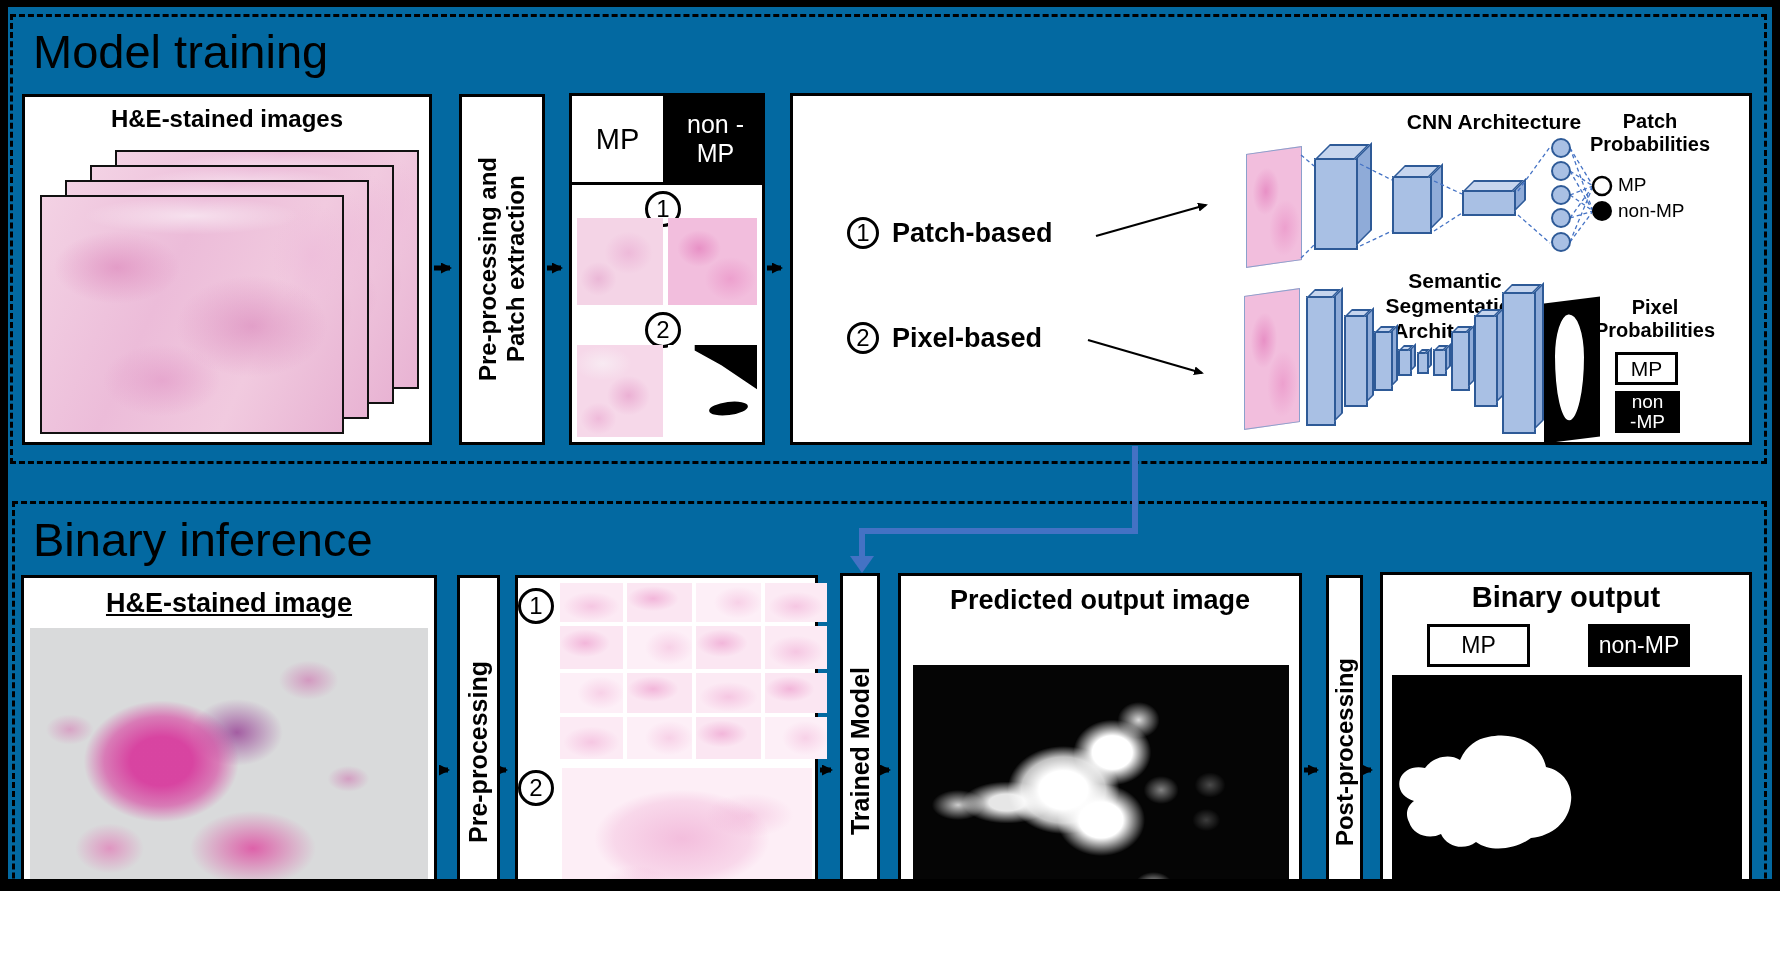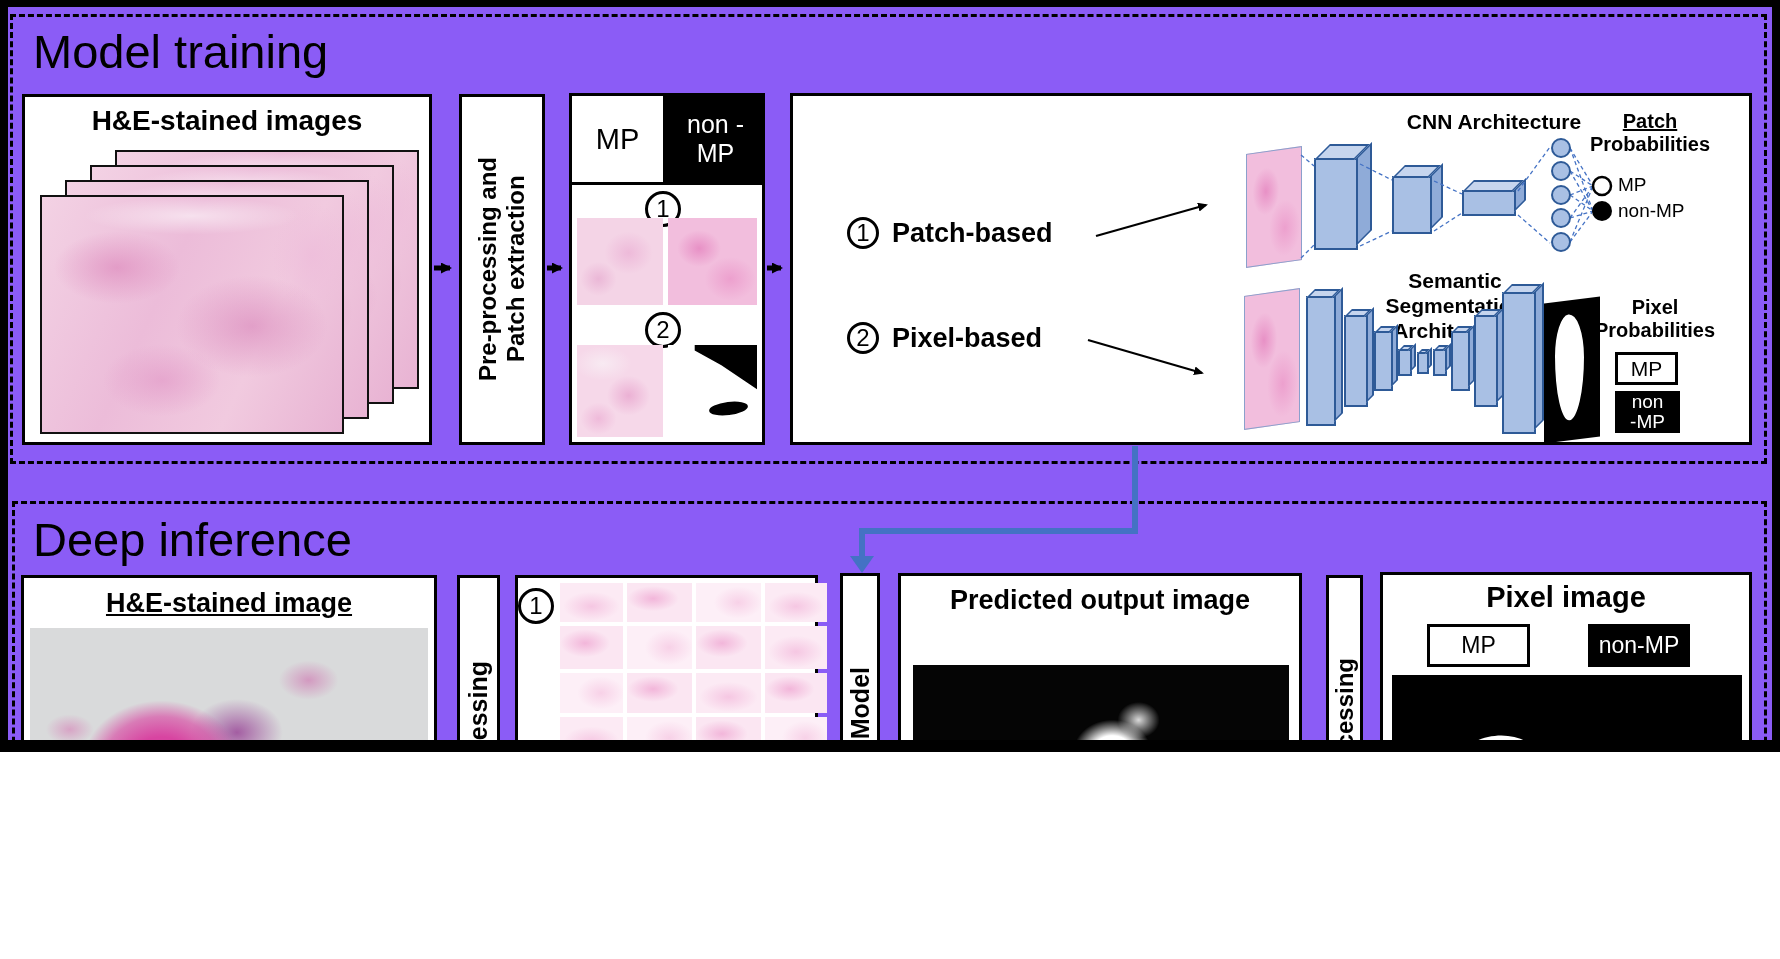--- a/index.html
+++ b/index.html
@@ -1,16 +1,16 @@
 <!DOCTYPE html>
 <html><head>
 <meta charset="utf-8">
 <style>
   html,body{margin:0;padding:0;background:#fff;}
-  #page{position:relative;width:1780px;height:752px;background:#8b5cf6;overflow:hidden;
+  #page{position:relative;width:1780px;height:891px;background:#0369a1;overflow:hidden;
         font-family:"Liberation Sans","DejaVu Sans",sans-serif;color:#000;}
   .frame{position:absolute;inset:0;border:solid #000;border-width:7px 8px 12px 8px;z-index:60;pointer-events:none;}
   .dashedbox{position:absolute;border:3px dashed #000;box-sizing:border-box;background:transparent;}
   .solidbox{position:absolute;border:3px solid #000;box-sizing:border-box;background:#fff;}
   .sectitle{position:absolute;font-size:47px;letter-spacing:0px;}
   .boxtitle{position:absolute;font-weight:bold;text-align:center;}
   .vwrap{position:absolute;display:flex;align-items:center;justify-content:center;box-sizing:border-box;border:3px solid #000;background:#fff;}
   .vtext{writing-mode:vertical-rl;transform:rotate(180deg);text-align:center;font-weight:bold;line-height:1.15;white-space:nowrap;}
   .vtext span{display:block;}
   .circnum{position:absolute;border:3px solid #000;border-radius:50%;display:flex;align-items:center;justify-content:center;
@@ -75,21 +75,21 @@
 </head>
 <body>
 
 <div id="page">
   <div class="frame"></div>
 
   <div class="dashedbox" style="left:10px;top:14px;width:1757px;height:450px;"></div>
   <div class="sectitle" style="left:33px;top:24px;">Model training</div>
 
   <div class="solidbox" style="left:22px;top:94px;width:410px;height:351px;">
-    <div class="boxtitle" style="left:0;right:0;top:8px;font-size:28px;">H&amp;E-stained images</div>
+    <div class="boxtitle" style="left:0;right:0;top:8px;font-size:24px;">H&amp;E-stained images</div>
   </div>
   <div class="histoA" style="position:absolute;left:115px;top:150px;width:300px;height:235px;border:2px solid #111;"></div>
   <div class="histoA" style="position:absolute;left:90px;top:165px;width:300px;height:235px;border:2px solid #111;"></div>
   <div class="histoA" style="position:absolute;left:65px;top:180px;width:300px;height:235px;border:2px solid #111;"></div>
   <div class="histoA" style="position:absolute;left:40px;top:195px;width:300px;height:235px;border:2px solid #111;"></div>
 
   <div class="vwrap" style="left:459px;top:94px;width:86px;height:351px;">
     <div class="vtext" style="font-size:24px;">
       <span>Pre-processing and</span>
       <span>Patch extraction</span>
@@ -128,21 +128,21 @@
       <span>2</span>
     </div>
   <div class="boxtitle" style="left:892px;top:323px;font-size:27px;text-align:left;">Pixel-based</div>
 
   <div class="boxtitle" style="left:1389px;top:110px;width:210px;font-size:21px;">CNN Architecture</div>
   <div class="hp histoC" style="left:1246px;top:150px;width:54px;height:112px;transform:skewY(-8deg);"></div>
   <div class="cb" style="left:1314px;top:158px;width:44px;height:92px;--d:16px;"></div>
   <div class="cb" style="left:1392px;top:176px;width:40px;height:58px;--d:13px;"></div>
   <div class="cb" style="left:1462px;top:190px;width:54px;height:26px;--d:12px;"></div>
   <div class="boxtitle" style="left:1580px;top:110px;width:140px;font-size:20px;line-height:1.15;">
-    <span style="display:block;text-decoration:underline;">Patch</span>
+    <span style="display:block;">Patch</span>
     <span style="display:block;">Probabilities</span>
   </div>
   <div style="position:absolute;left:1618px;top:174px;font-size:19px;">MP</div>
   <div style="position:absolute;left:1618px;top:200px;font-size:19px;">non-MP</div>
 
   <div class="boxtitle" style="left:1345px;top:268px;width:220px;font-size:21px;line-height:1.2;">
     <span style="display:block;">Semantic Segmentation</span>
     <span style="display:block;">Architecture</span>
   </div>
   <div class="hp histoC" style="left:1244px;top:292px;width:54px;height:132px;transform:skewY(-8deg);"></div>
@@ -164,21 +164,21 @@
   </div>
   <div class="legendbox" style="left:1615px;top:352px;width:63px;height:33px;background:#fff;border:3px solid #000;font-size:21px;">
     <span>MP</span>
   </div>
   <div class="legendbox" style="left:1615px;top:391px;width:65px;height:42px;background:#000;color:#fff;font-size:19px;flex-direction:column;line-height:1.05;">
     <span>non</span>
     <span>-MP</span>
   </div>
 
   <div class="dashedbox" style="left:12px;top:501px;width:1755px;height:441px;"></div>
-  <div class="sectitle" style="left:33px;top:512px;">Deep inference</div>
+  <div class="sectitle" style="left:33px;top:512px;">Binary inference</div>
 
   <div class="solidbox" style="left:21px;top:575px;width:416px;height:355px;">
     <div class="boxtitle" style="left:0;right:0;top:10px;font-size:27px;text-decoration:underline;">H&amp;E-stained image</div>
   </div>
   <div class="histoD" style="position:absolute;left:30px;top:628px;width:398px;height:290px;"></div>
 
   <div class="vwrap" style="left:457px;top:575px;width:43px;height:355px;">
     <div class="vtext" style="font-size:25px;">
       <span>Pre-processing</span>
     </div>
@@ -224,21 +224,21 @@
   </div>
   <div class="heatmap" style="left:913px;top:665px;width:376px;height:250px;"></div>
 
   <div class="vwrap" style="left:1326px;top:575px;width:37px;height:355px;">
     <div class="vtext" style="font-size:24px;">
       <span>Post-processing</span>
     </div>
   </div>
 
   <div class="solidbox" style="left:1380px;top:572px;width:372px;height:358px;">
-    <div class="boxtitle" style="left:0;right:0;top:6px;font-size:29px;">Pixel image</div>
+    <div class="boxtitle" style="left:0;right:0;top:6px;font-size:29px;">Binary output</div>
   </div>
   <div class="legendbox" style="left:1427px;top:624px;width:103px;height:43px;background:#fff;border:3px solid #000;font-size:23px;">
     <span>MP</span>
   </div>
   <div class="legendbox" style="left:1588px;top:624px;width:102px;height:43px;background:#000;color:#fff;font-size:23px;">
     <span>non-MP</span>
   </div>
   <div style="position:absolute;left:1392px;top:675px;width:350px;height:240px;background:#000;">
     <svg width="350" height="240" viewBox="0 0 350 240">
       <path fill="#fff" d="M 96 62 C 122 56, 149 68, 154 92 C 170 95, 181 109, 179 126 C 177 147, 160 161, 139 163 C 125 174, 99 178, 84 167 C 72 176, 55 172, 49 159 C 37 165, 21 160, 17 147 C 13 139, 15 131, 22 126 C 11 123, 5 114, 8 104 C 11 95, 22 90, 33 93 C 41 82, 57 78, 68 85 C 75 70, 85 64, 96 62 Z"></path>

